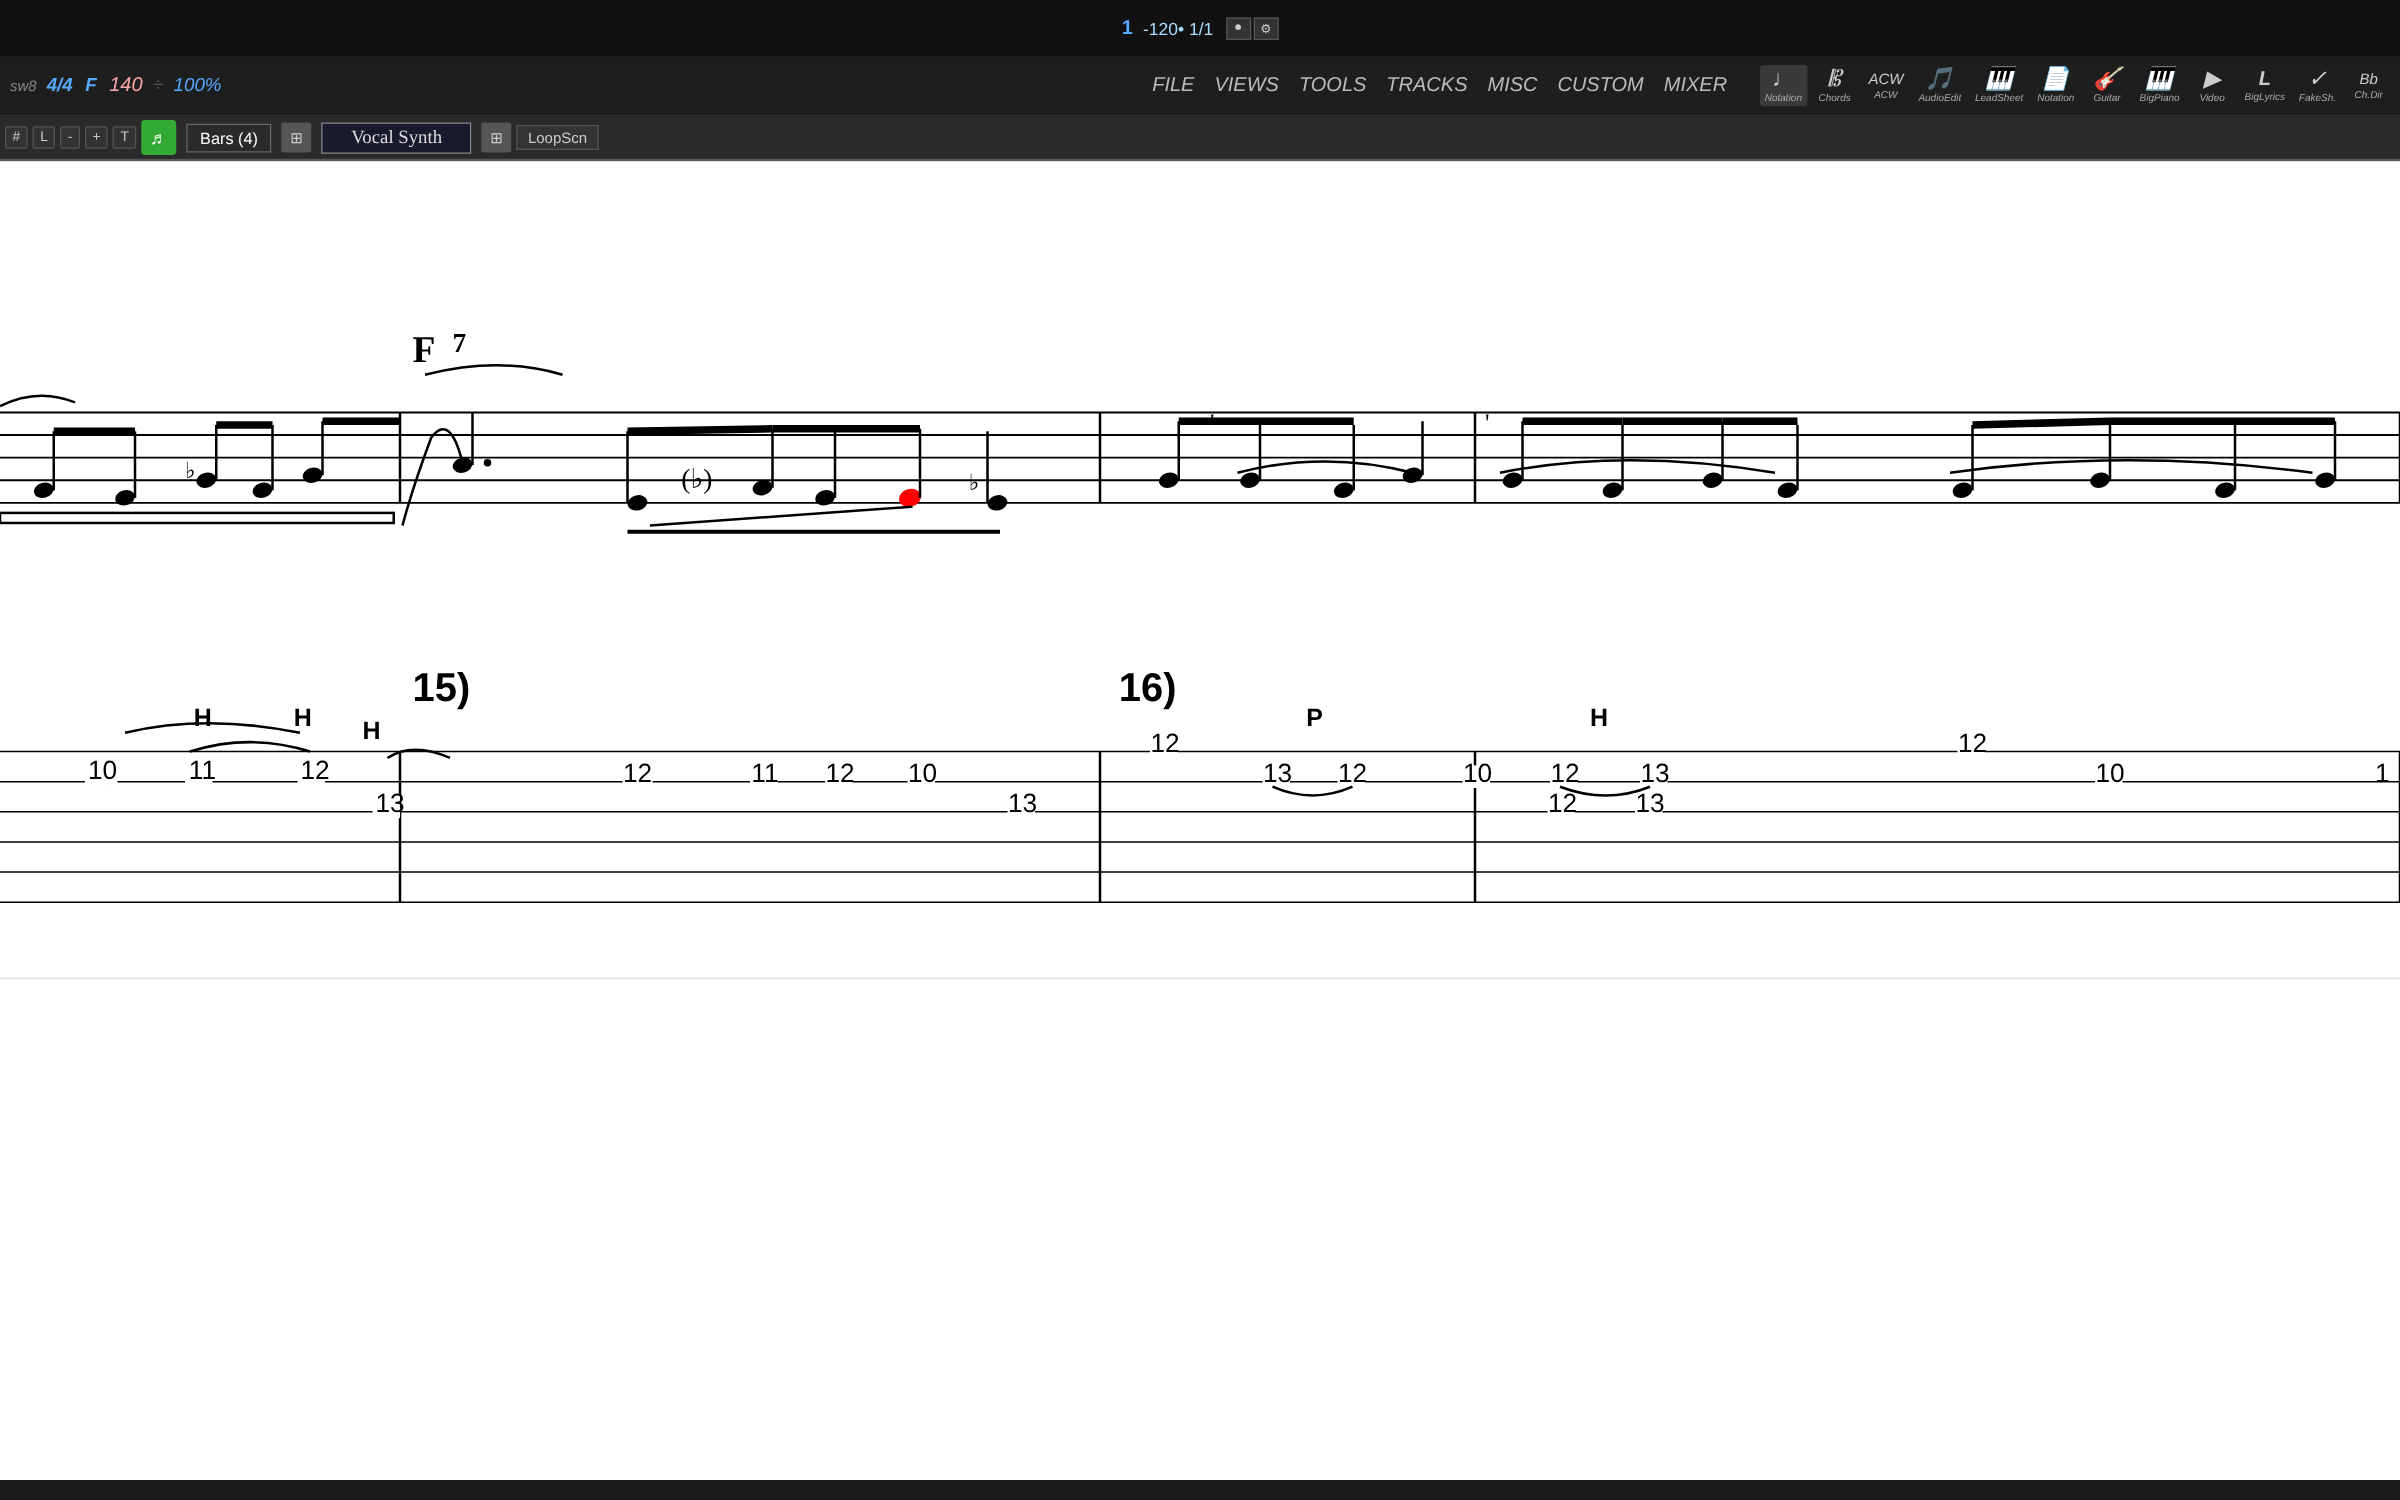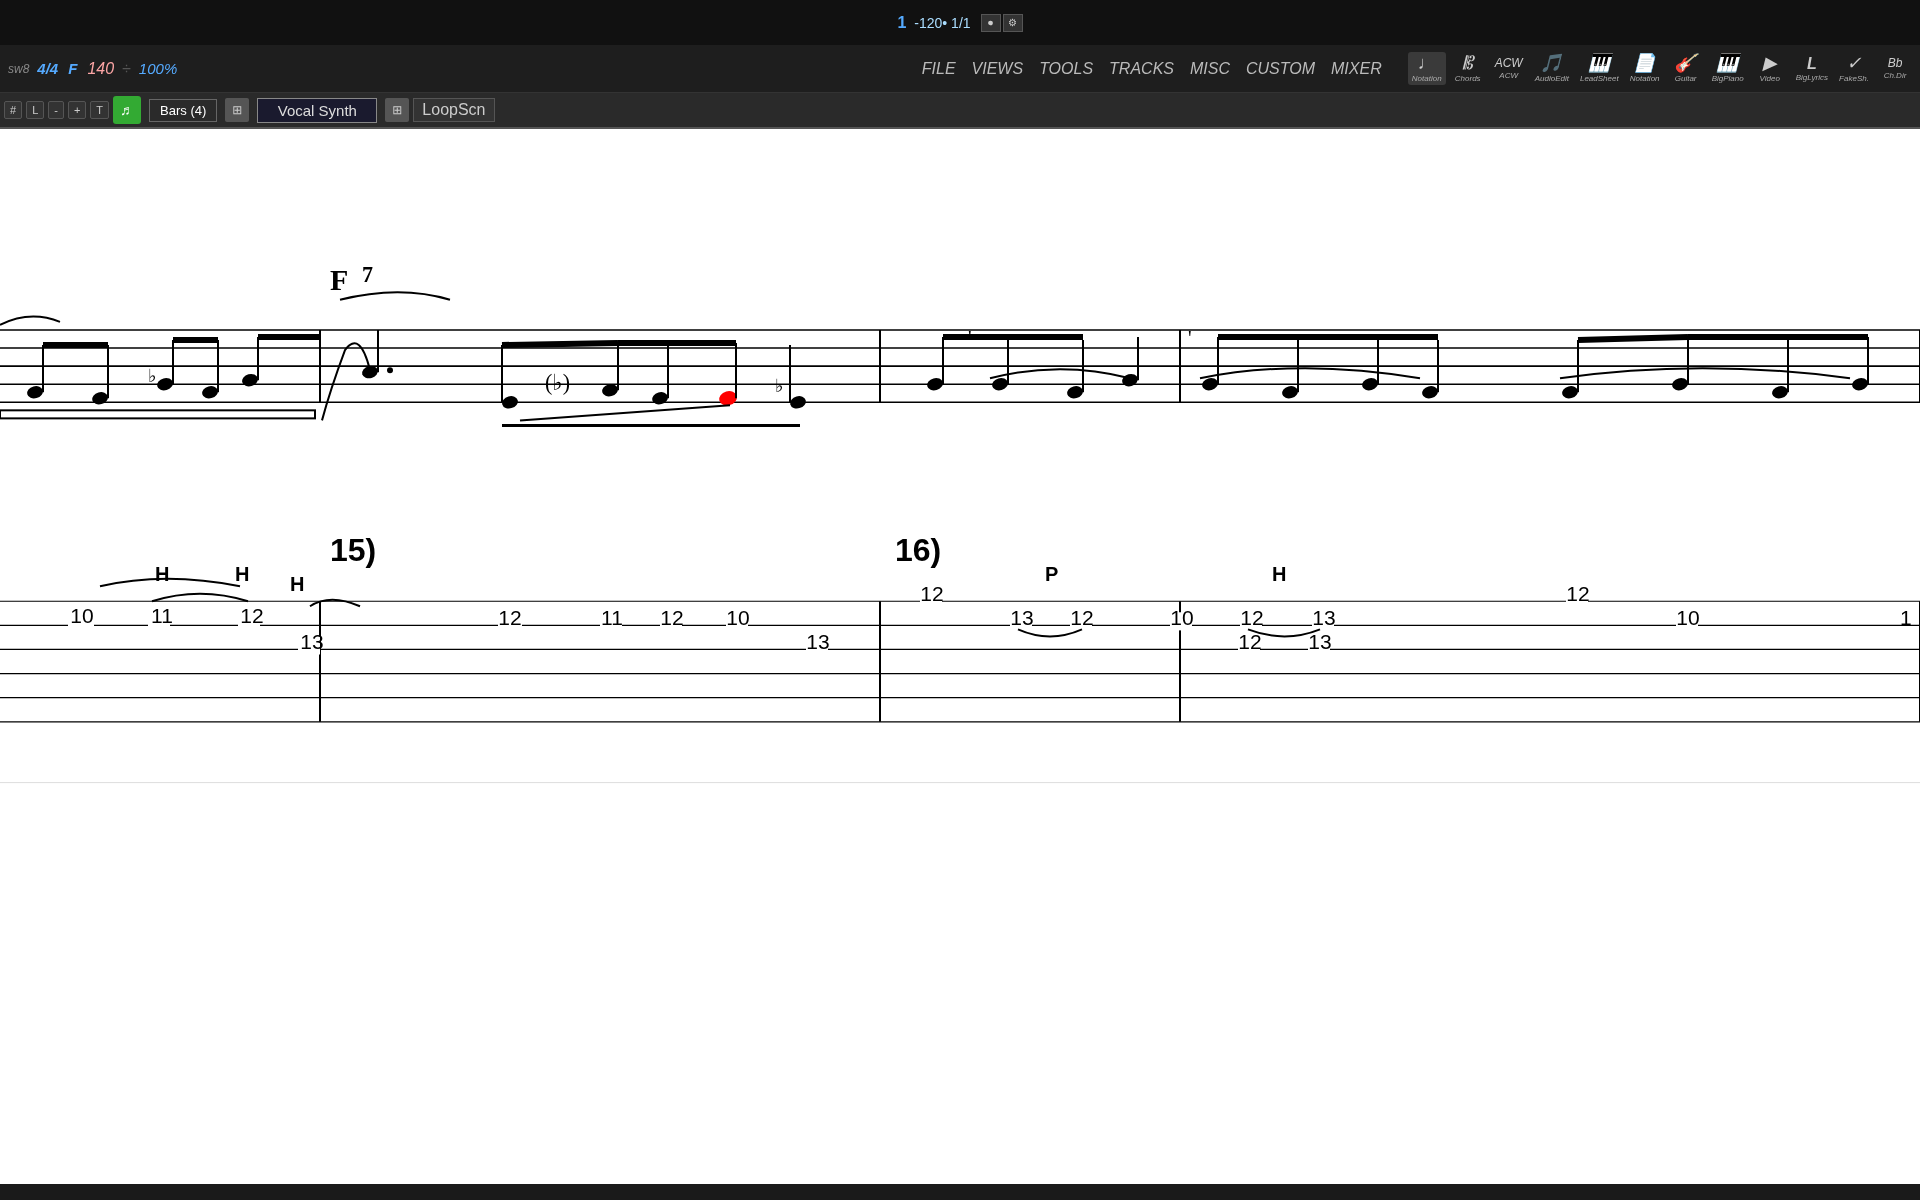--- a/index.html
+++ b/index.html
@@ -125,21 +125,21 @@
     .track-label {
       color: #fff;
       font-size: 13px;
       background: #2a2a2a;
       border: 1px solid #666;
       padding: 3px 10px;
       margin: 12px 4px;
     }
     .loop-btn {
       color: #ccc;
-      font-size: 16px;
+      font-size: 12px;
       background: #333;
       border: 1px solid #555;
       padding: 2px 8px;
       cursor: pointer;
     }
 
     
     .notation-area {
       width: 100%;
       height: calc(1200px - 145px);
@@ -278,21 +278,21 @@
 
 <div class="track-bar">
   <span class="track-btn">#</span>
   <span class="track-btn">L</span>
   <span class="track-btn">-</span>
   <span class="track-btn">+</span>
   <span class="track-btn">T</span>
   <span style="width:28px;height:28px;background:#3a3;border-radius:3px;display:inline-flex;align-items:center;justify-content:center;font-size:14px;color:white;">♬</span>
   <span class="track-label">Bars (4)</span>
   <span style="width:24px;height:24px;background:#555;border-radius:2px;display:inline-flex;align-items:center;justify-content:center;color:#ccc;font-size:12px;cursor:pointer;">⊞</span>
-  <span class="track-label" style="font-size:15px;background:#1a1a2e;color:#ddd;border-color:#888;min-width:120px;text-align:center;">Vocal Synth</span>
+  <span class="track-label" style="font-size:15px;background:#1a1a2e;color:#ddd;border-color:#888;min-width:120px;text-align:center;font-family:Liberation Serif, serif;">Vocal Synth</span>
   <span style="width:24px;height:24px;background:#555;border-radius:2px;display:inline-flex;align-items:center;justify-content:center;color:#ccc;font-size:12px;cursor:pointer;">⊞</span>
   <span class="loop-btn">LoopScn</span>
 </div>
 
 <div class="notation-area">
   <svg class="notation-svg" viewBox="0 0 1920 1050" preserveAspectRatio="none">
 
     <rect x="0" y="0" width="1920" height="1050" fill="white"></rect>
 
     <line x1="0" y1="200" x2="1920" y2="200" stroke="#000" stroke-width="1.5"></line>

